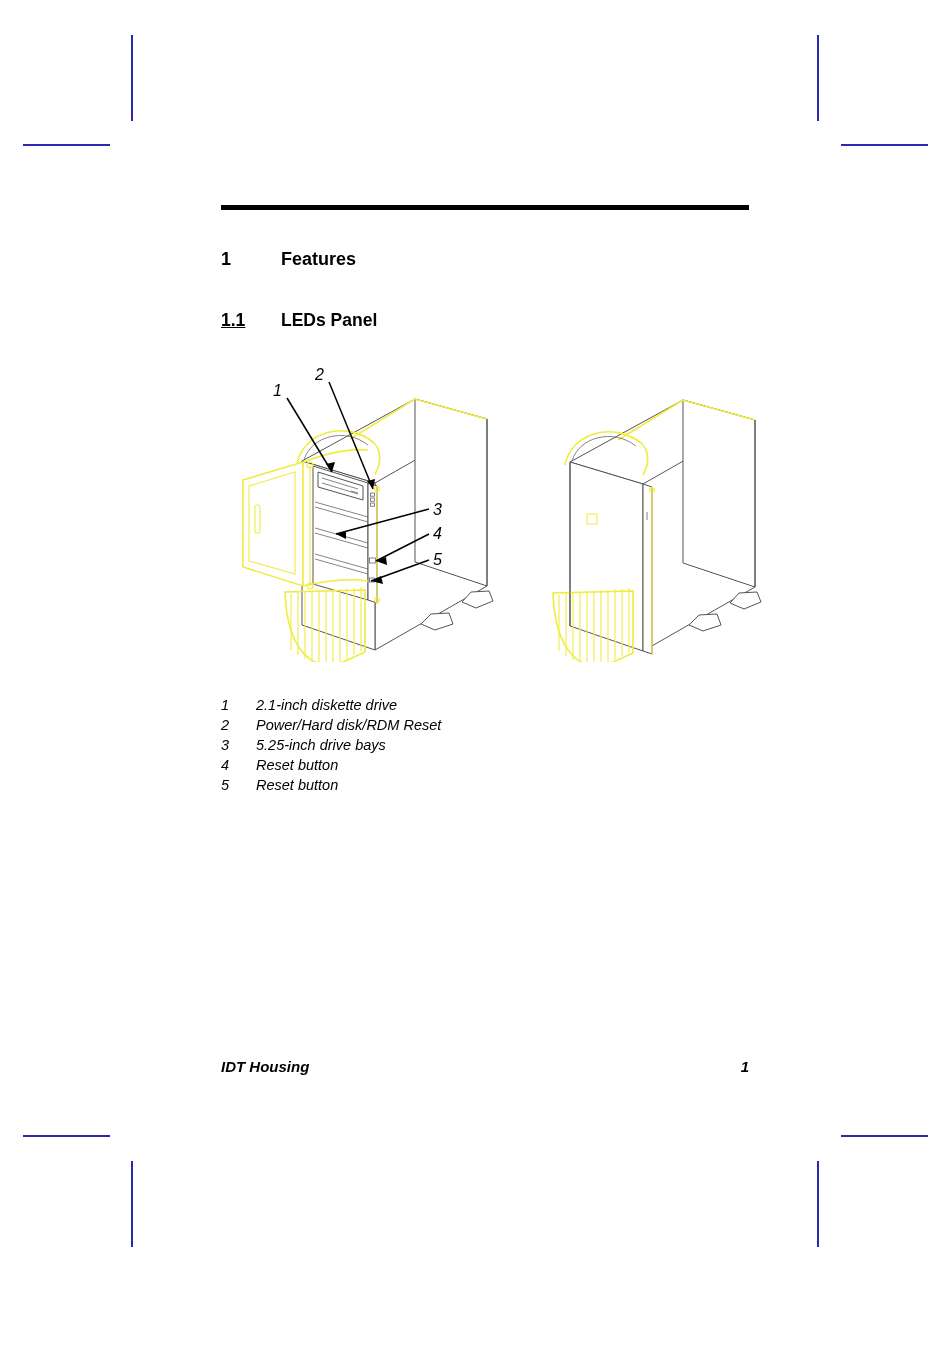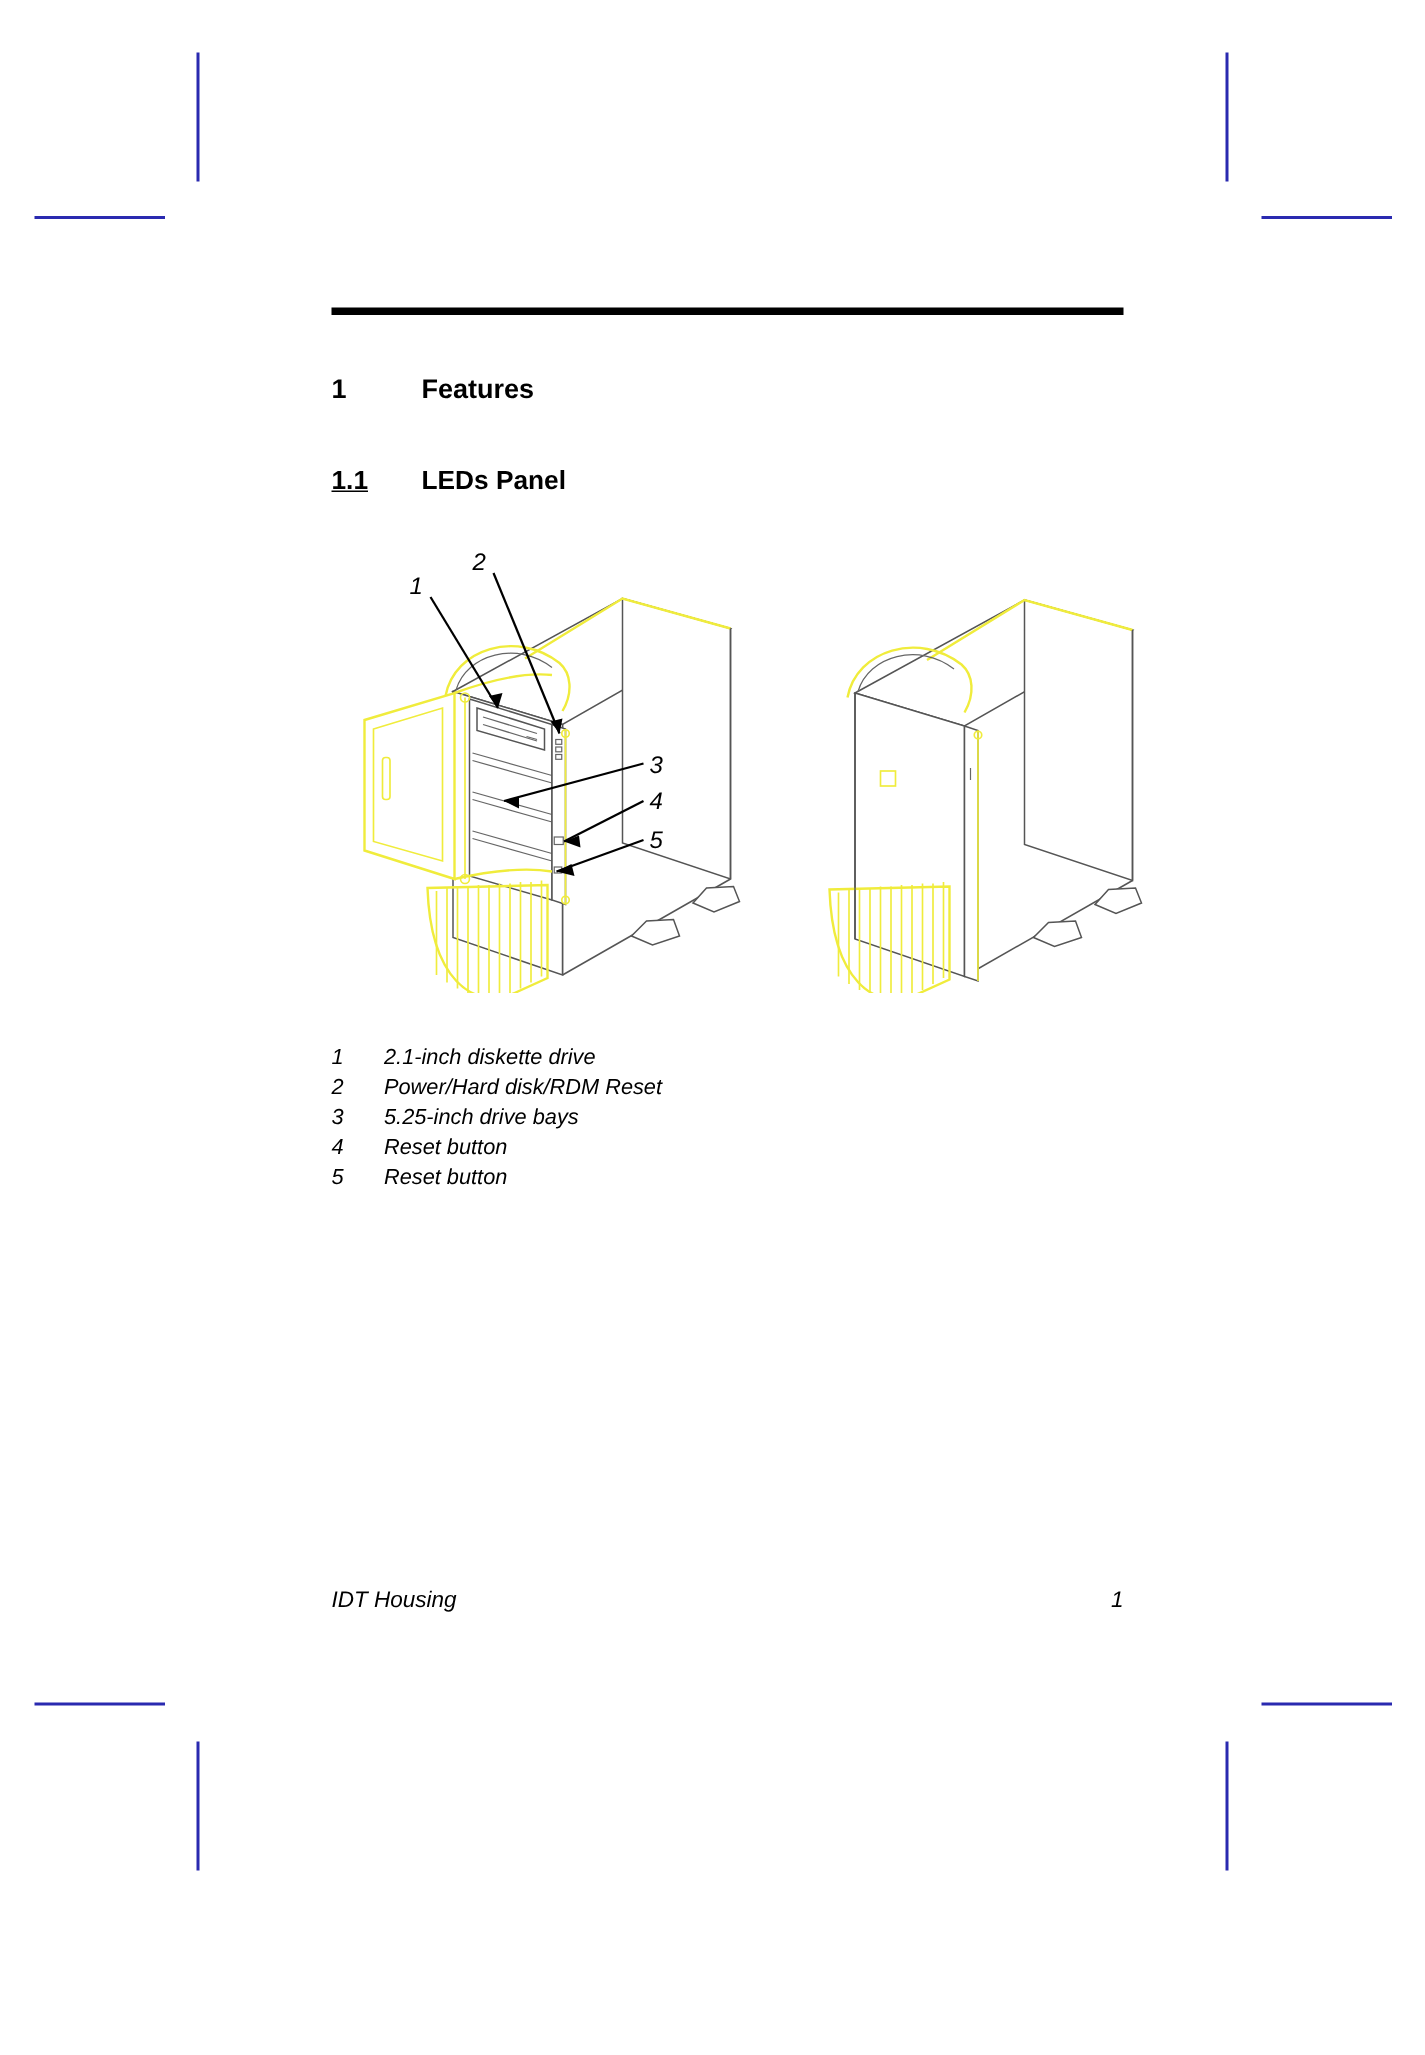--- a/index.html
+++ b/index.html
@@ -105,21 +105,21 @@
 
   
   .footer {
     position: absolute;
     left: 221px;
     top: 1058px;
     width: 528px;
     display: flex;
     justify-content: space-between;
     font-style: italic;
-    font-weight: normal;
+    font-weight: bold;
     font-size: 15px;
   }
 </style>
 </head>
 <body>
 
 <div class="page">
 
   <div class="crop v crop-tl-v"></div>
   <div class="crop h crop-tl-h"></div>

